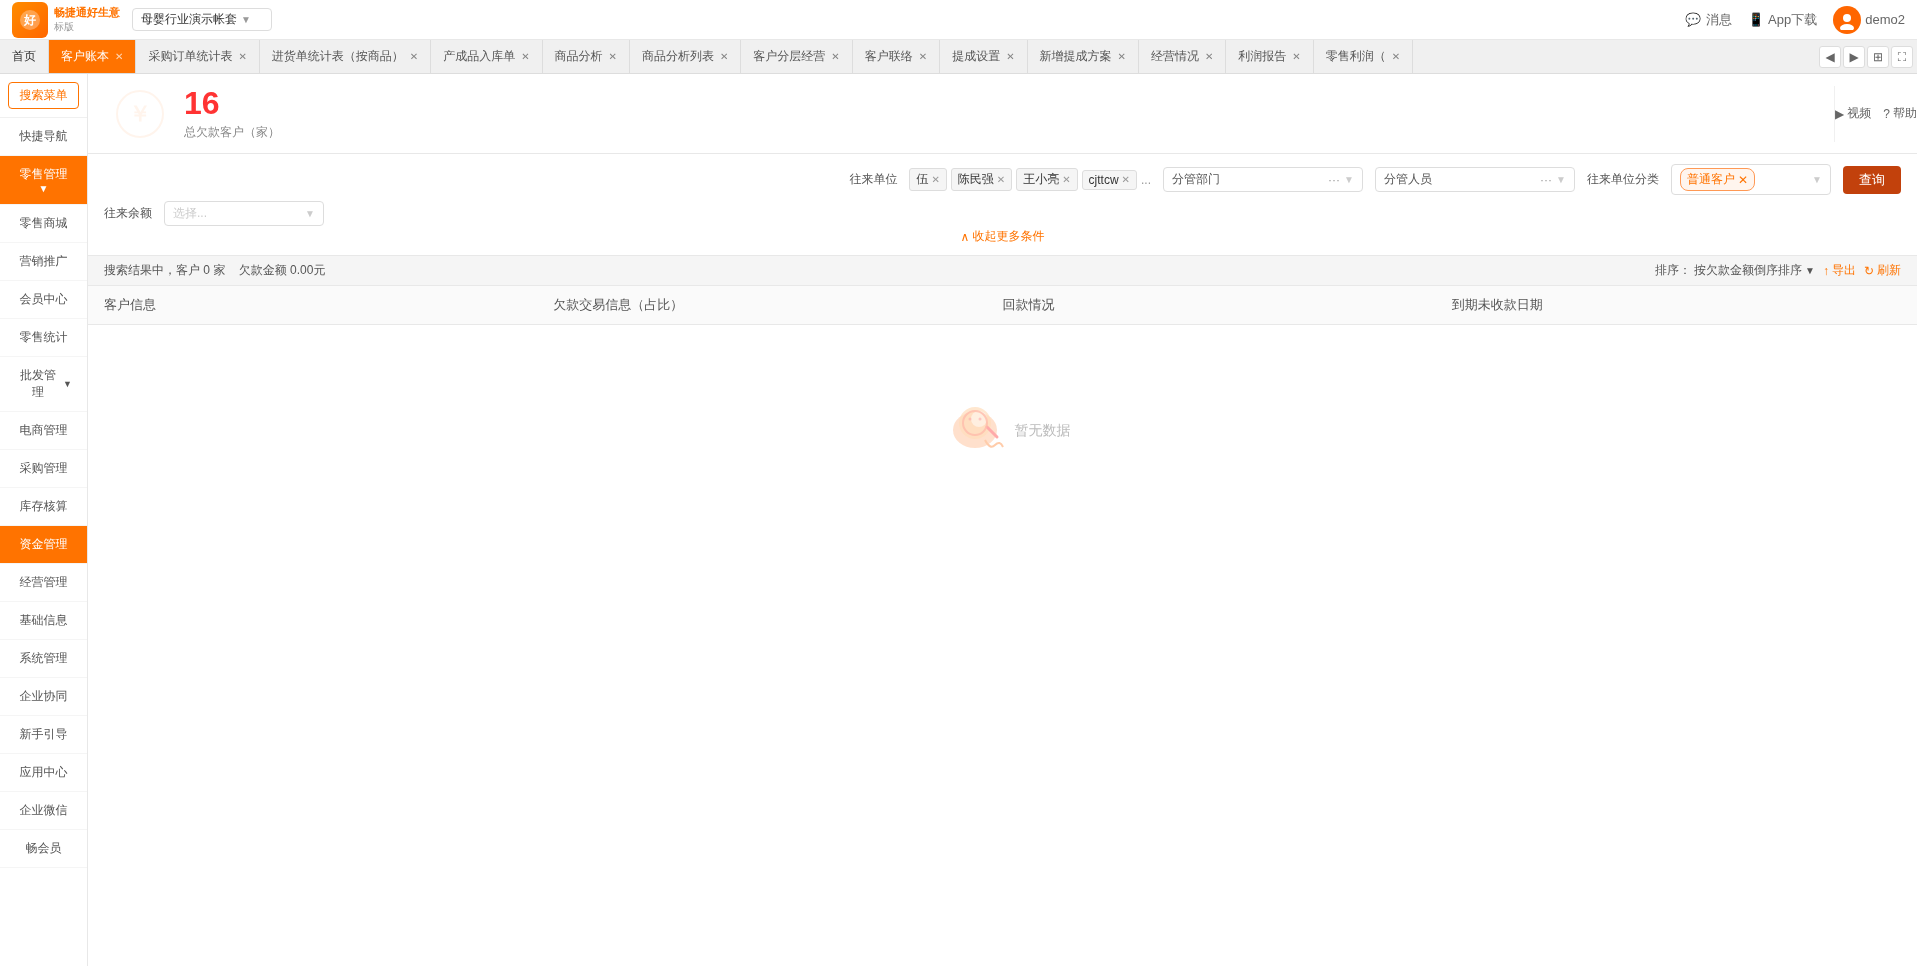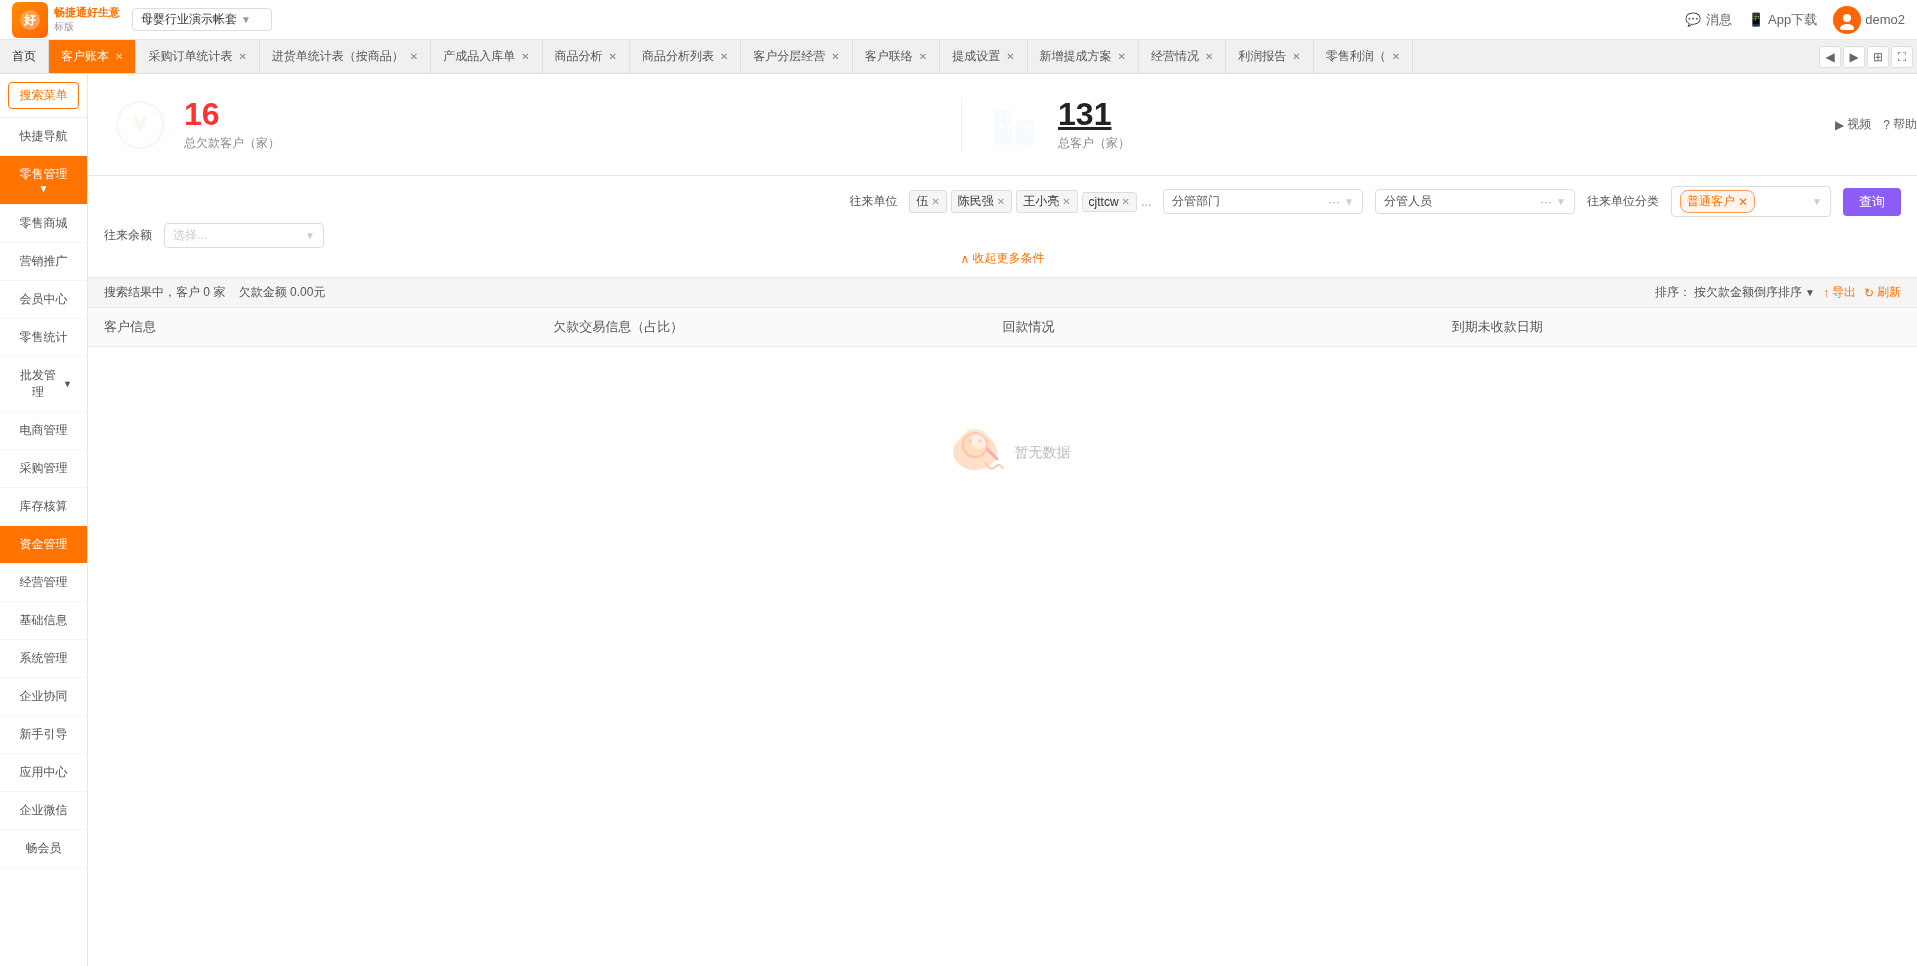--- a/index.html
+++ b/index.html
@@ -30,21 +30,21 @@
     .sidebar { width: 88px; background: #fff; border-right: 1px solid #e8e8e8; display: flex; flex-direction: column; overflow-y: auto; }
     .sidebar-search { padding: 8px; border-bottom: 1px solid #f0f0f0; }
     .sidebar-search-btn { width: 100%; background: none; border: 1px solid #ff7300; border-radius: 4px; color: #ff7300; padding: 4px; font-size: 12px; cursor: pointer; text-align: center; }
     .sidebar-nav-item { padding: 10px 15px; text-align: center; cursor: pointer; font-size: 12px; color: #555; border-bottom: 1px solid #f5f5f5; }
     .sidebar-nav-item.active { background: #ff7300; color: white; }
 
     
     .content-area { flex: 1; display: flex; flex-direction: column; overflow: hidden; background: #f5f5f5; }
 
     
-    .stats-bar { display: flex; background: #fff; border-bottom: 1px solid #e8e8e8; height: 102px; align-items: center; }
+    .stats-bar { display: flex; background: #fff; border-bottom: 1px solid #e8e8e8; height: 80px; align-items: center; }
     .stat-block { flex: 1; display: flex; align-items: center; padding: 0 24px; gap: 16px; border-right: 1px solid #f0f0f0; position: relative; }
     .stat-icon { width: 56px; height: 56px; opacity: 0.15; display: flex; align-items: center; justify-content: center; font-size: 40px; }
     .stat-icon.orange { color: #ff7300; opacity: 0.3; }
     .stat-icon.pink { color: #ff69b4; opacity: 0.2; }
     .stat-icon.blue { color: #87ceeb; opacity: 0.3; }
     .stat-text { display: flex; flex-direction: column; }
     .stat-value { font-size: 32px; font-weight: bold; line-height: 1.1; }
     .stat-value.red { color: #ff3333; }
     .stat-value.dark { color: #222; text-decoration: underline; }
     .stat-label { font-size: 12px; color: #888; margin-top: 2px; }
@@ -57,21 +57,21 @@
     .filter-label { font-size: 12px; color: #555; white-space: nowrap; }
     .filter-tags { display: flex; align-items: center; gap: 4px; flex-wrap: wrap; }
     .filter-tag { display: flex; align-items: center; gap: 3px; background: #f5f5f5; border: 1px solid #ddd; border-radius: 3px; padding: 2px 6px; font-size: 12px; }
     .filter-tag .remove { cursor: pointer; color: #999; font-size: 10px; }
     .filter-more { color: #999; font-size: 12px; cursor: pointer; }
     .filter-select { display: flex; align-items: center; gap: 4px; border: 1px solid #ddd; border-radius: 4px; padding: 3px 8px; font-size: 12px; min-width: 120px; cursor: pointer; background: #fff; }
     .filter-select-wide { min-width: 200px; }
     .filter-dots { color: #999; cursor: pointer; }
     .filter-tag-selected { display: flex; align-items: center; gap: 3px; background: #fff5ee; border: 1px solid #ff9955; border-radius: 8px; padding: 2px 6px; font-size: 12px; color: #ff7300; }
     .filter-select-category { display: flex; align-items: center; gap: 4px; border: 1px solid #ddd; border-radius: 4px; padding: 3px 8px; font-size: 12px; min-width: 160px; cursor: pointer; background: #fff; }
-    .query-btn { background: #8b5cf6; color: white; border: none; border-radius: 4px; padding: 5px 16px; font-size: 13px; cursor: pointer; }
+    .query-btn { background: #c2410c; color: white; border: none; border-radius: 4px; padding: 5px 16px; font-size: 13px; cursor: pointer; }
     .collapse-btn { display: flex; align-items: center; gap: 3px; color: #ff7300; font-size: 12px; cursor: pointer; justify-content: center; margin-top: 2px; }
     .filter-row2 { display: flex; align-items: center; gap: 12px; }
     .remainder-select { display: flex; align-items: center; gap: 0; border: 1px solid #ddd; border-radius: 4px; padding: 3px 8px; font-size: 12px; min-width: 160px; cursor: pointer; background: #fff; }
 
     
     .results-bar { background: #f5f5f5; padding: 6px 16px; display: flex; align-items: center; justify-content: space-between; border-bottom: 1px solid #e8e8e8; }
     .results-text { font-size: 12px; color: #555; }
     .results-right { display: flex; align-items: center; gap: 8px; font-size: 12px; color: #555; }
     .sort-select { display: flex; align-items: center; gap: 3px; cursor: pointer; }
     .action-btn { display: flex; align-items: center; gap: 3px; color: #ff7300; cursor: pointer; }
@@ -238,38 +238,20 @@
         <div class="stat-icon orange">
           <div class="icon-circle-yuan" style="color:#ff7300;opacity:0.25;border-color:#ff7300;">￥</div>
         </div>
         <div class="stat-text">
           <span class="stat-value red">16</span>
           <span class="stat-label">总欠款客户（家）</span>
         </div>
       </div>
 
 
-      <div class="stat-block" style="border-right:none;">
-        <div class="stat-icon blue">
-          <svg width="50" height="50" viewBox="0 0 50 50" opacity="0.25">
-            <rect x="5" y="10" width="18" height="35" fill="#87ceeb"></rect>
-            <rect x="27" y="20" width="18" height="25" fill="#87ceeb"></rect>
-            <rect x="10" y="15" width="4" height="4" fill="white"></rect>
-            <rect x="18" y="15" width="4" height="4" fill="white"></rect>
-            <rect x="10" y="24" width="4" height="4" fill="white"></rect>
-            <rect x="18" y="24" width="4" height="4" fill="white"></rect>
-            <rect x="32" y="25" width="4" height="4" fill="white"></rect>
-            <rect x="38" y="25" width="4" height="4" fill="white"></rect>
-          </svg>
-        </div>
-        <div class="stat-text">
-          <span class="stat-value dark">131</span>
-          <span class="stat-label">总客户（家）</span>
-        </div>
-      </div>
 
       <div class="stat-actions">
         <div class="stat-action">
           <span>▶</span>
           <span>视频</span>
         </div>
         <div class="stat-action">
           <span>?</span>
           <span>帮助</span>
         </div>

